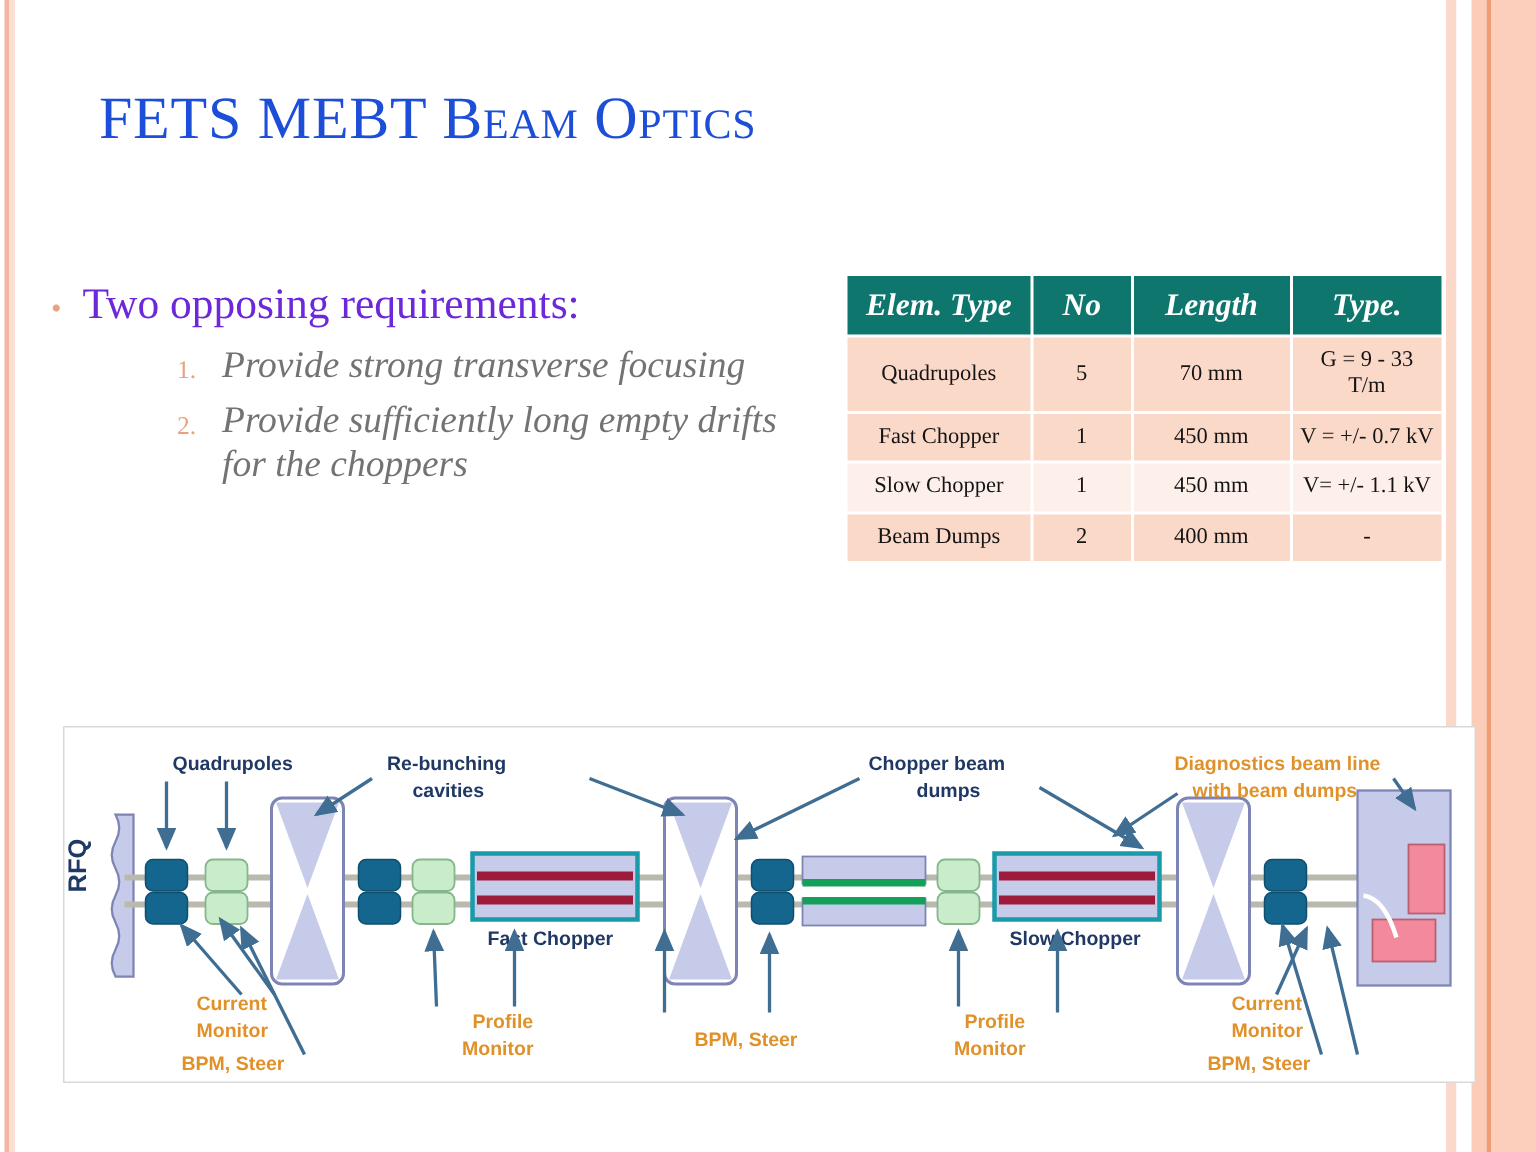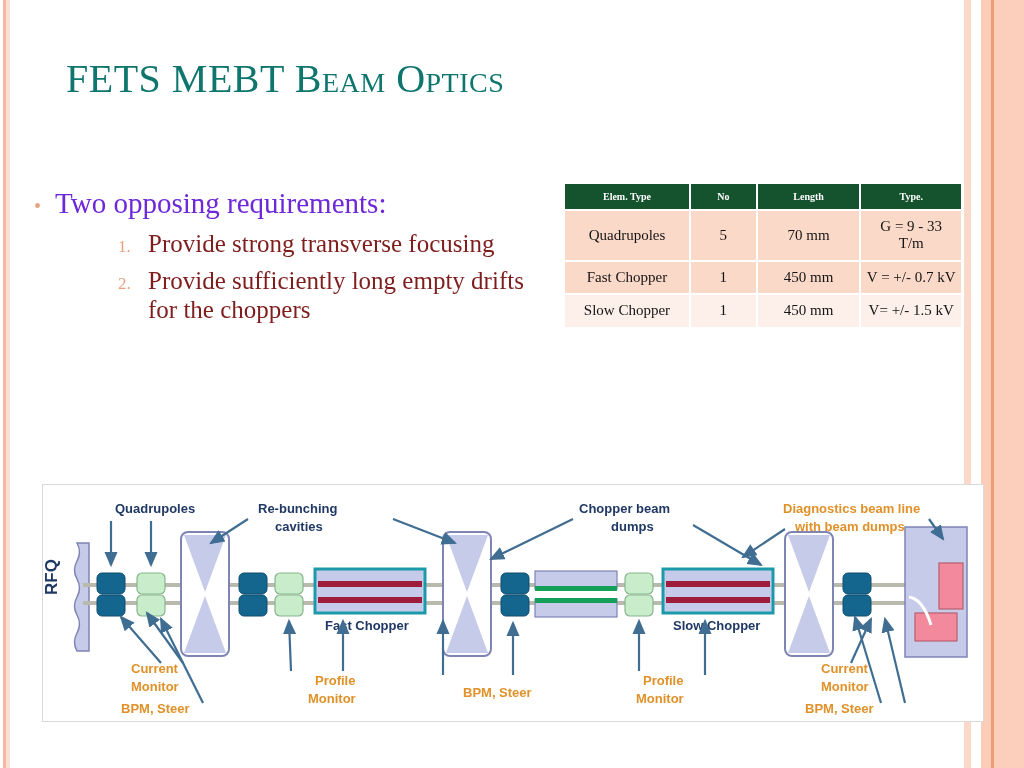--- a/index.html
+++ b/index.html
@@ -17,44 +17,44 @@
   .edge-right{position:absolute;right:0;top:0;width:60px;height:768px;}
   .edge-right .r1{position:absolute;left:0px;top:0;width:7px;height:100%;background:#fbd9ca;}
   .edge-right .r2{position:absolute;left:7px;top:0;width:10px;height:100%;background:#ffffff;}
   .edge-right .r3{position:absolute;left:17px;top:0;width:10px;height:100%;background:#fbcdb9;}
   .edge-right .r4{position:absolute;left:27px;top:0;width:3px;height:100%;background:#ef9d77;}
   .edge-right .r5{position:absolute;left:30px;top:0;width:30px;height:100%;background:#fbcfbb;}
 
   
   .title{
     position:absolute;left:66px;top:55px;
-    font-size:40px;color:#0f766e;
+    font-size:40px;color:#1d4ed8;
     font-variant:small-caps;
     letter-spacing:0.5px;
     white-space:nowrap;
   }
 
   
   .bullets{position:absolute;left:26px;top:186px;width:520px;}
   .b-l1{display:flex;align-items:flex-start;}
   .b-l1 .dot{color:#e8a27f;font-size:20px;line-height:1;margin:10px 14px 0 8px;}
   .b-l1 .txt{font-size:29px;color:#6d28d9;line-height:1.2;}
   .b-l2{display:flex;align-items:flex-start;margin-top:8px;margin-left:92px;}
   .b-l2 .num{color:#e8a27f;font-size:17px;width:30px;flex:0 0 30px;margin-top:8px;}
-  .b-l2 .txt{font-size:25px;color:#7f1d1d;line-height:1.16;}
+  .b-l2 .txt{font-size:25px;color:#737373;line-height:1.16;font-style:italic;}
 
   
   .tbl{
     position:absolute;left:563px;top:182px;width:400px;
     border-collapse:separate;border-spacing:2px 2px;
     font-size:15px;
   }
   .tbl th{
-    background:#14532d;color:#ffffff;font-weight:bold;
-    padding:7px 4px;text-align:center;font-size:10px;
+    background:#0f766e;color:#ffffff;font-weight:bold;
+    padding:7px 4px;text-align:center;font-size:21px;font-style:italic;
   }
   .tbl td{padding:7px 5px;text-align:center;color:#141414;line-height:1.16;}
   .tbl tr.odd td{background:#fbd9c9;}
   .tbl tr.even td{background:#fdf0ea;}
   .c0{width:122px;} .c1{width:64px;} .c2{width:104px;} .c3{width:102px;}
 
   
   .diagram{
     position:absolute;left:42px;top:484px;width:940px;height:236px;
     background:#ffffff;border:1px solid #d9d9d9;
@@ -112,21 +112,27 @@
     <tr class="odd">
       <td>Fast Chopper</td>
       <td>1</td>
       <td>450 mm</td>
       <td>V = +/- 0.7 kV</td>
     </tr>
     <tr class="even">
       <td>Slow Chopper</td>
       <td>1</td>
       <td>450 mm</td>
-      <td>V= +/- 1.5 kV</td>
+      <td>V= +/- 1.1 kV</td>
+    </tr>
+    <tr class="odd">
+      <td>Beam Dumps</td>
+      <td>2</td>
+      <td>400 mm</td>
+      <td>-</td>
     </tr>
   </tbody>
 </table>
 
 <div class="diagram">
 <svg width="938" height="234" viewBox="0 0 938 234" xmlns="http://www.w3.org/2000/svg">
   <defs>
     <style>
       .bl{stroke:#b9b9ae;stroke-width:4;}
       .qd{fill:#15668e;stroke:#0f4f6e;stroke-width:1;}

